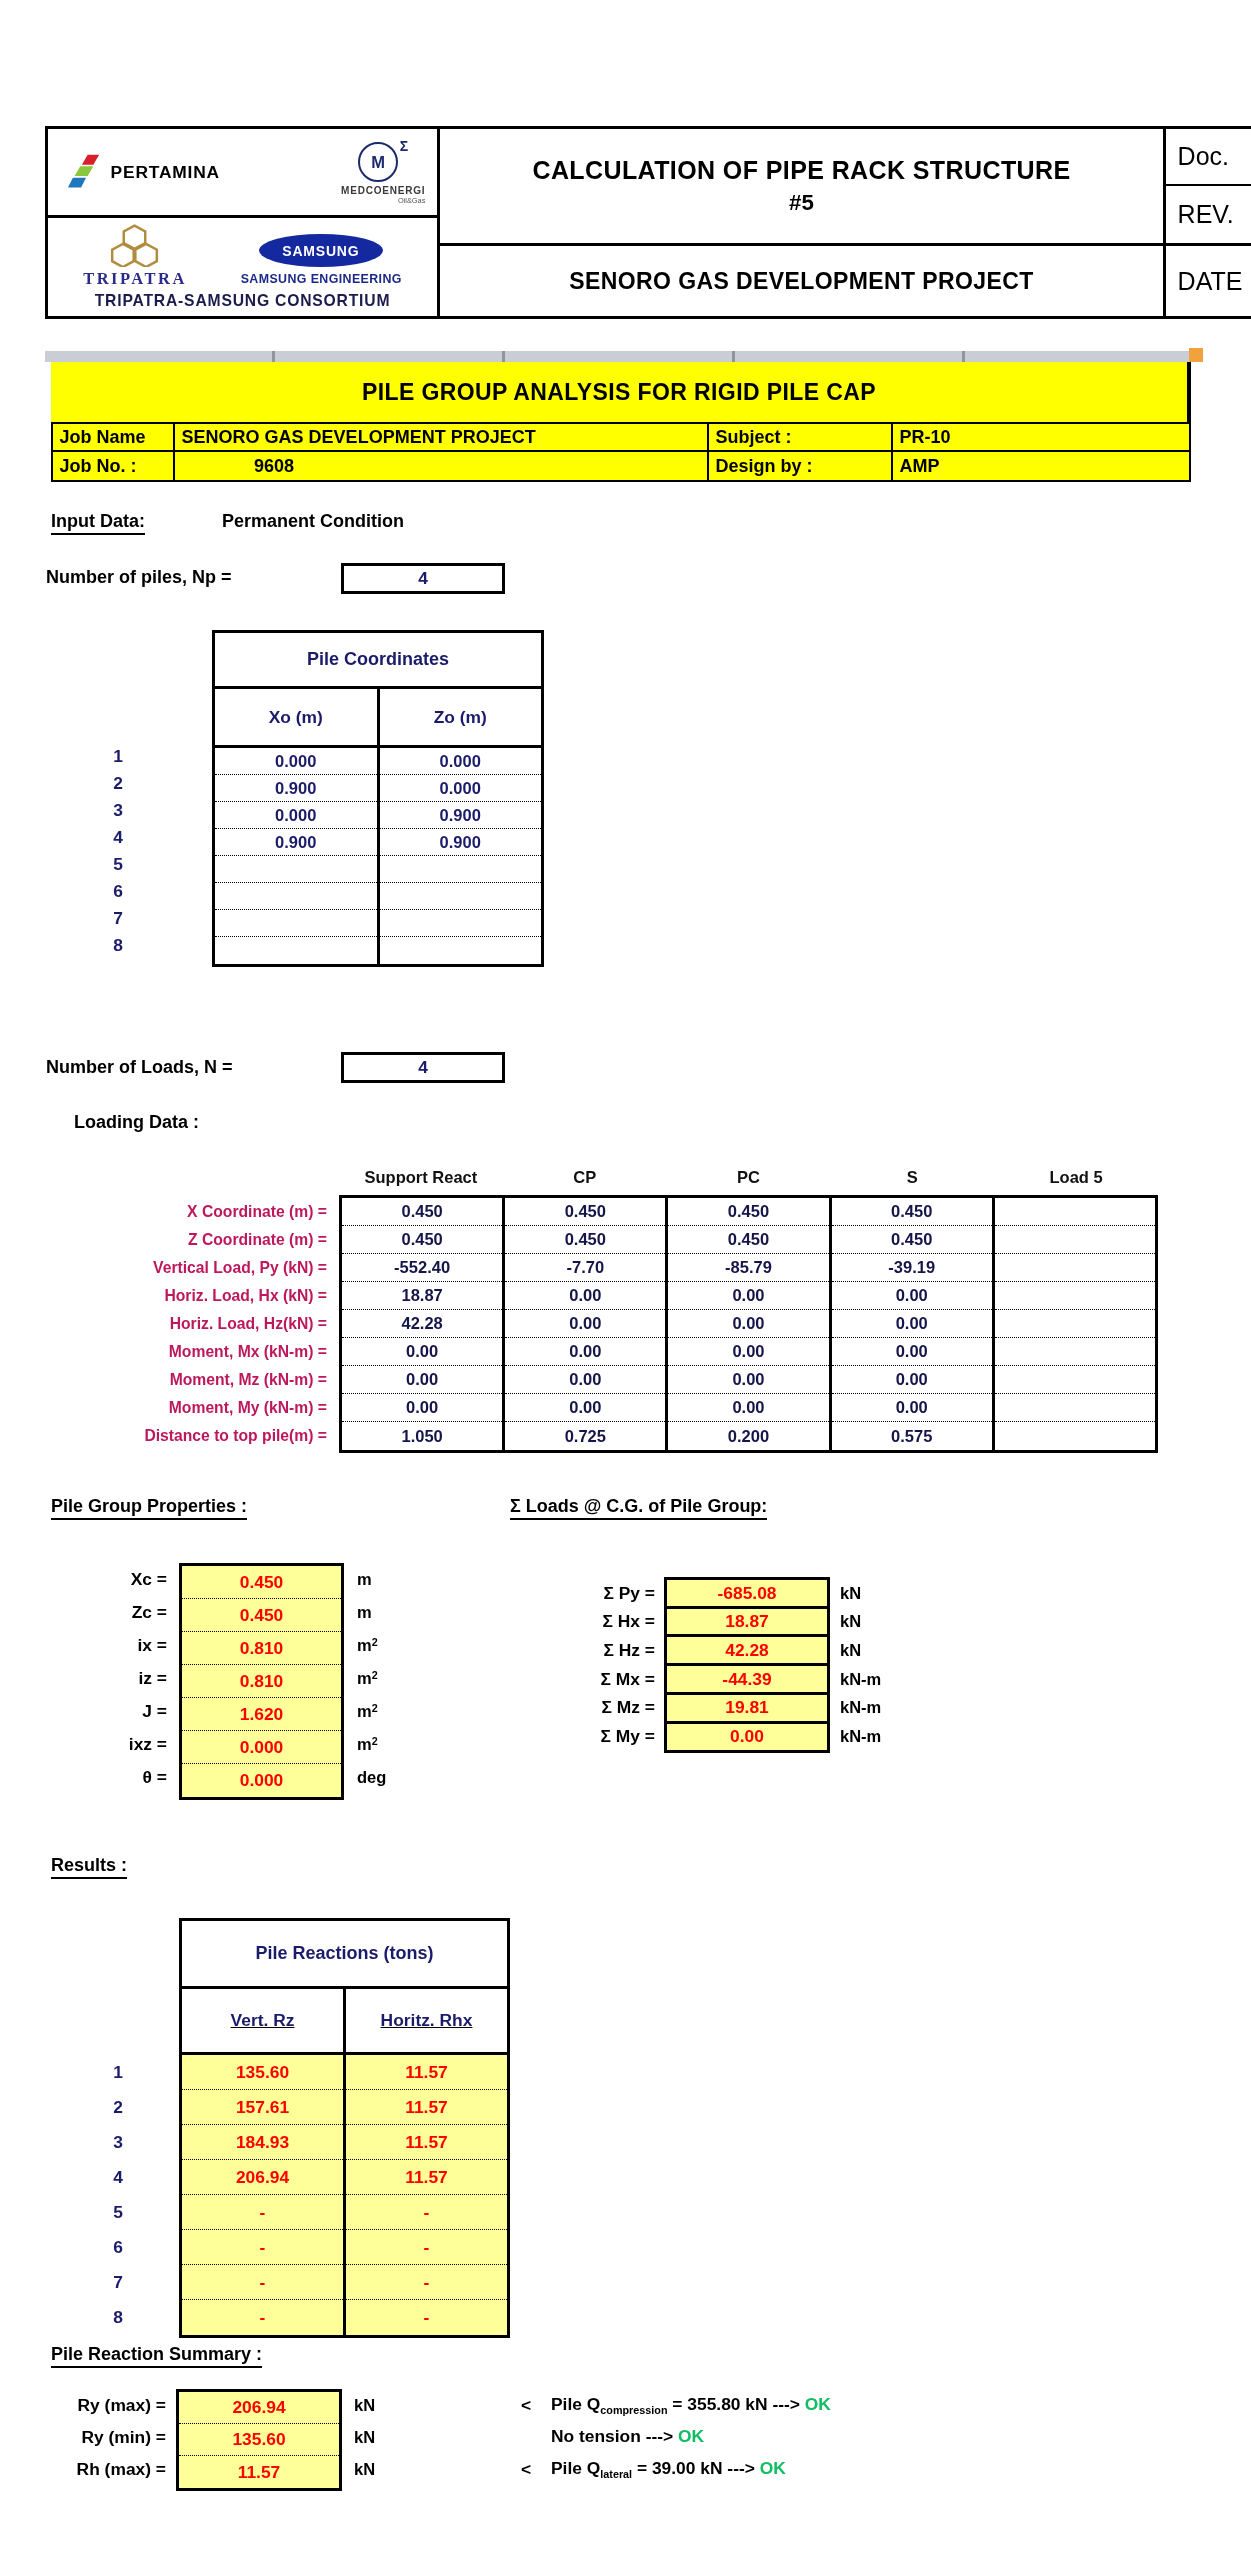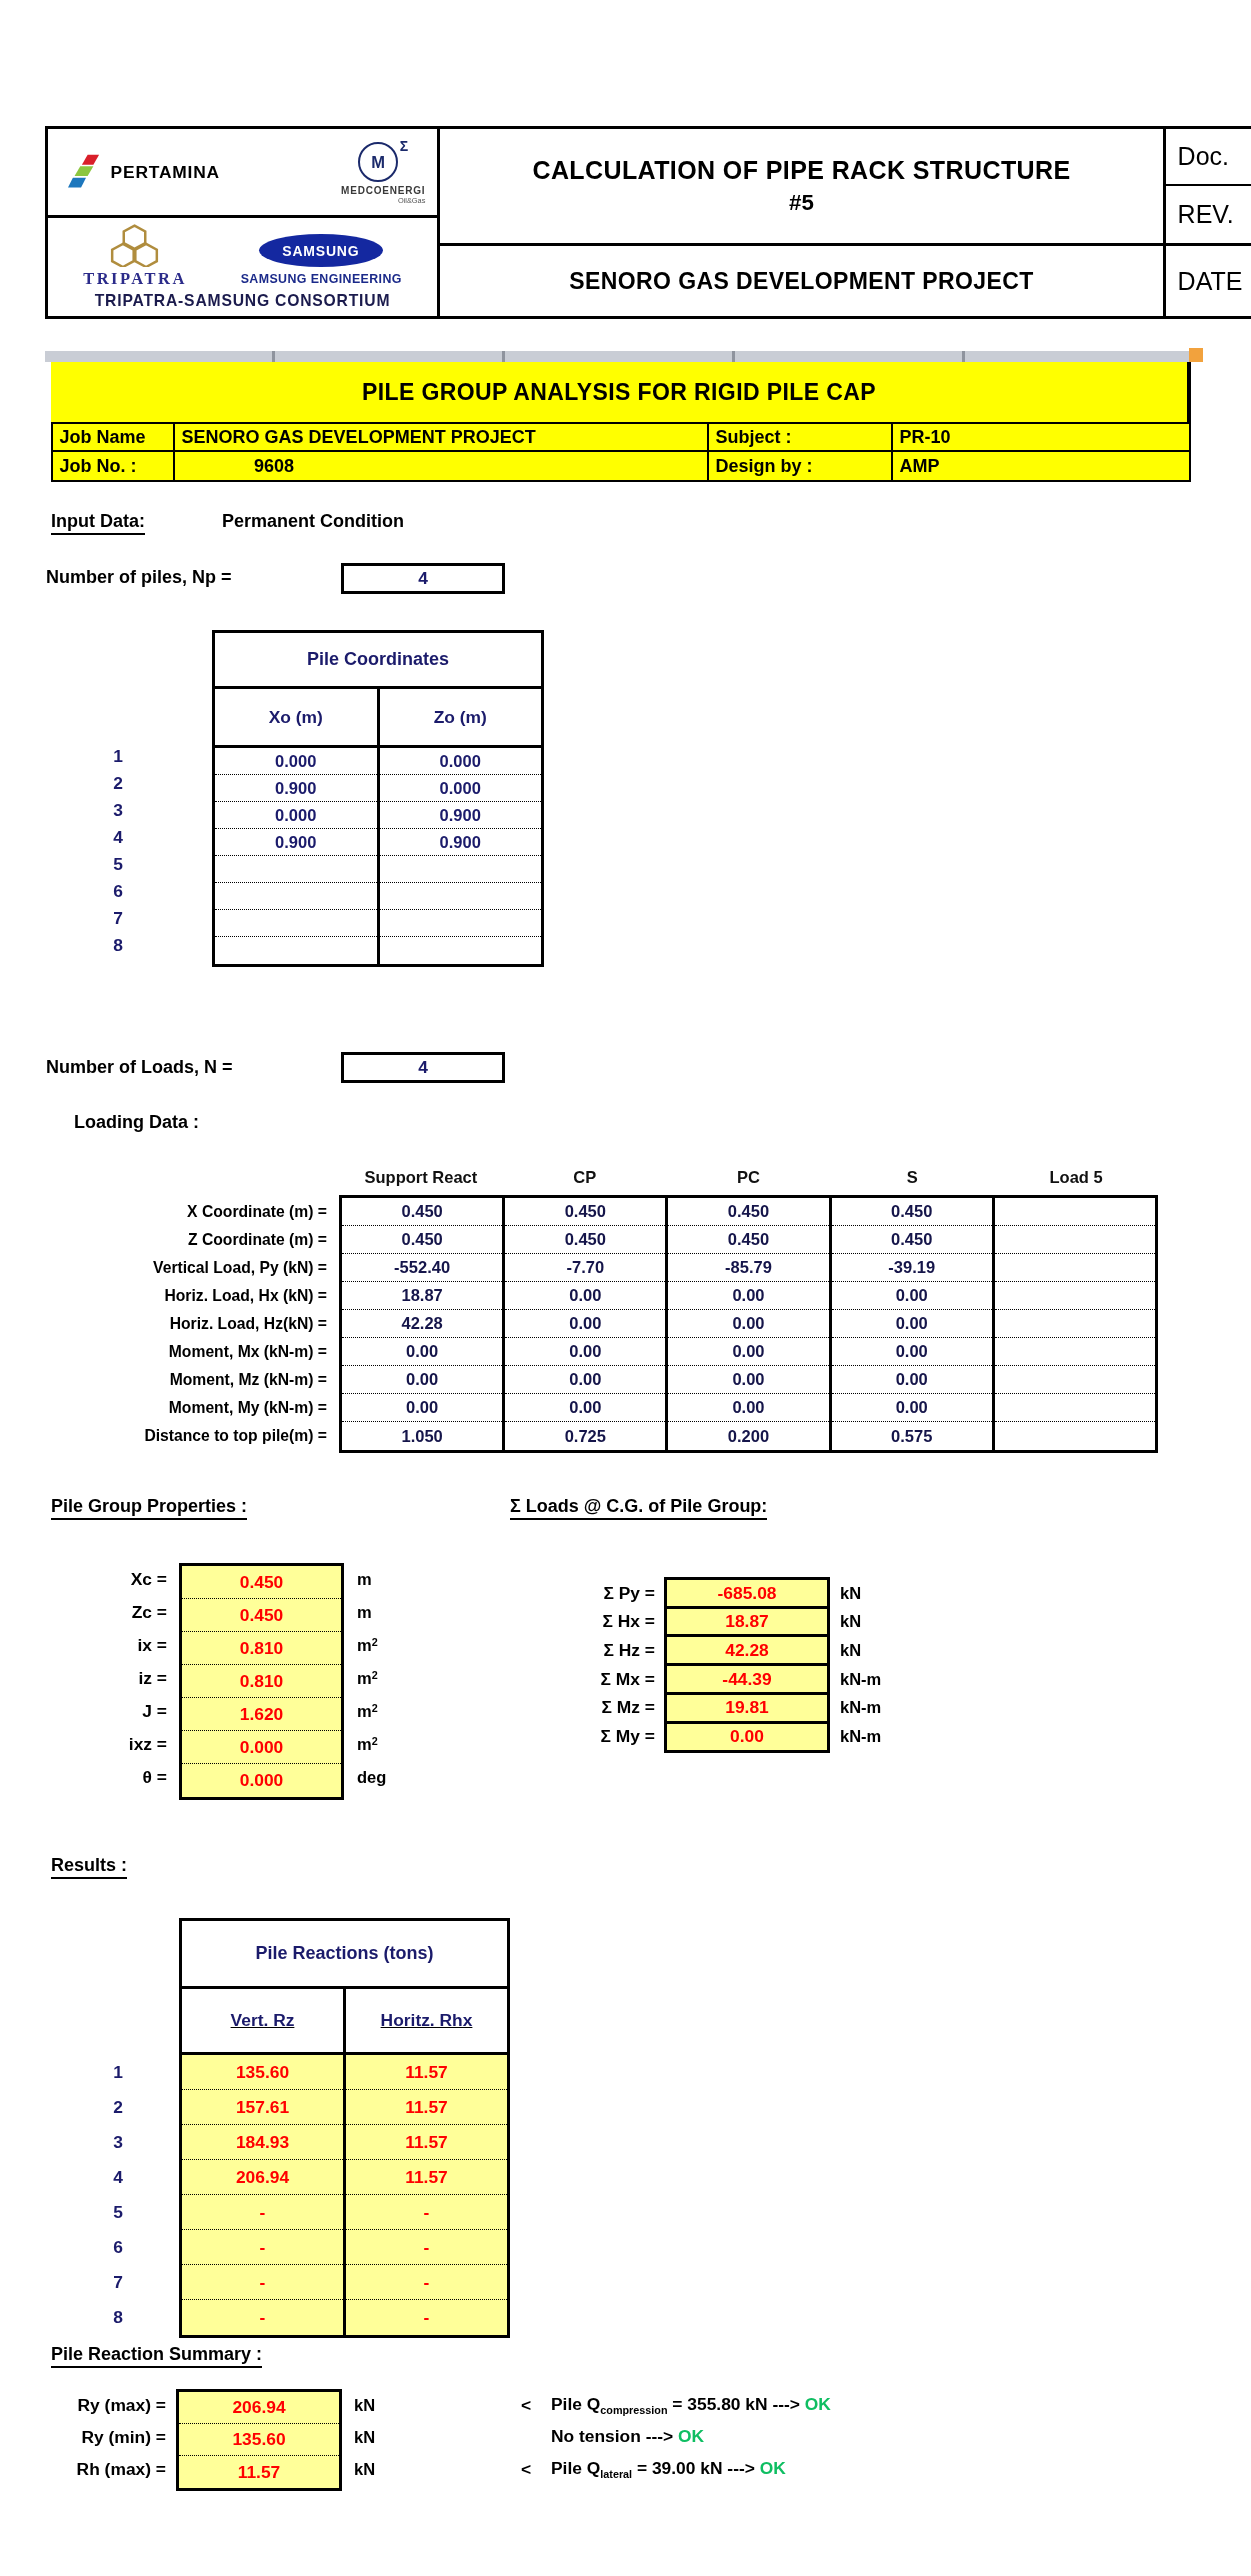--- a/index.html
+++ b/index.html
@@ -84,21 +84,21 @@
 
   
   .ld-headers{left:339px;top:1168px;width:819px;display:flex;font-size:16.5px;font-weight:bold;color:#111;}
   .ld-headers>span{flex:1;text-align:center;}
   .ld-table{left:339px;top:1195px;width:819px;border:3.3px solid #000;box-sizing:border-box;display:flex;background:#fff;}
   .ld-col{flex:1;}
   .ld-col:not(:last-child){border-right:3.3px solid #000;}
   .ld-col>div{height:28px;box-sizing:border-box;display:flex;align-items:center;justify-content:center;
               font-size:16.5px;font-weight:bold;color:#15154a;}
   .ld-col>div:not(:last-child){border-bottom:1.7px dotted #000;}
-  .ld-labels{left:33px;top:1198px;width:299px;font-size:15.7px;font-weight:bold;color:#000000;}
+  .ld-labels{left:33px;top:1198px;width:299px;font-size:15.7px;font-weight:bold;color:#be185d;}
   .ld-labels>div{height:28px;display:flex;align-items:center;justify-content:flex-end;padding-right:5px;box-sizing:border-box;}
 
   
   .ybox{border:3.3px solid #000;box-sizing:border-box;background:#ffff99;}
   .ybox>div{box-sizing:border-box;display:flex;align-items:center;justify-content:center;
             font-size:17.4px;font-weight:bold;color:#ff0000;}
   .ybox>div:not(:last-child){border-bottom:1.7px dotted #000;}
   .lblcol{font-size:17.4px;font-weight:bold;color:#000;}
   .lblcol>div{display:flex;align-items:center;justify-content:flex-end;padding-right:5px;box-sizing:border-box;}
   .unitcol{font-size:16.5px;font-weight:bold;color:#000;}

